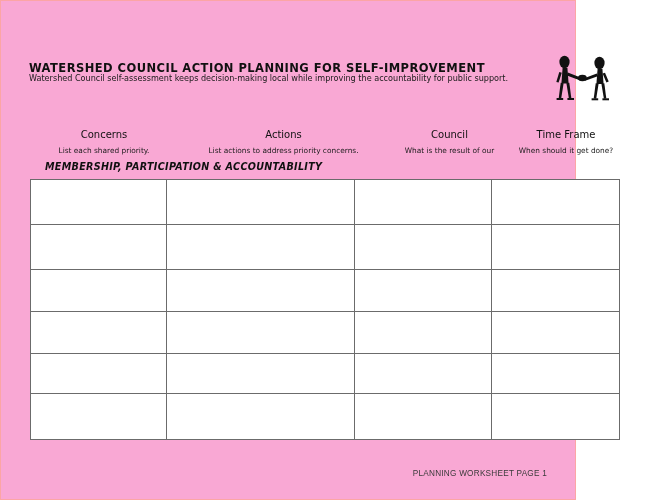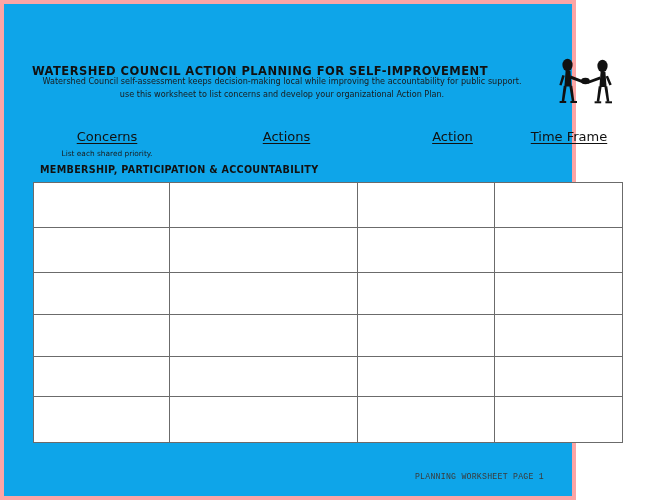--- a/index.html
+++ b/index.html
@@ -13,22 +13,22 @@
     font-family: "DejaVu Sans", sans-serif;
     color: #111;
     overflow: hidden;
   }
 
   #page {
     position: relative;
     width: 576px;
     height: 500px;
     box-sizing: border-box;
-    border: 4px solid #fca5a5;
-    background: #0ea5e9;
+    border: 1px solid #fca5a5;
+    background: #f9a8d4;
   }
 
   
   .title {
     position: absolute;
     left: 28px;
     top: 52px;
     font-family: "DejaVu Sans", sans-serif;
     font-size: 11.5px;
     font-weight: bold;
@@ -40,21 +40,21 @@
   .intro {
     position: absolute;
     left: 28px;
     top: 71px;
     width: 500px;
     font-family: "DejaVu Sans", sans-serif;
     font-size: 8.1px;
     line-height: 13.4px;
     color: #1a1a1a;
   }
-  .intro div { white-space: nowrap; text-align: center; }
+  .intro div { white-space: nowrap; }
 
   
   .handshake {
     position: absolute;
     left: 546px;
     top: 52px;
     width: 72px;
     height: 56px;
   }
   .handshake svg { display: block; }
@@ -66,47 +66,47 @@
     top: 122px;
     width: 590px;
     height: 42px;
   }
   .colhead {
     position: absolute;
     text-align: center;
     font-family: "DejaVu Sans", sans-serif;
   }
   .colhead .ch-title {
-    font-size: 13px;
-    color: #111;
-    text-decoration: underline;
+    font-size: 10px;
+    color: #111;
     text-underline-offset: 2px;
     display: inline-block;
   }
   .colhead .ch-sub {
     margin-top: 3px;
     font-size: 7.4px;
     line-height: 11px;
     color: #1a1a1a;
     text-align: center;
   }
 
   .ch1 { left: 0px;   width: 150px; }
   .ch2 { left: 152px; width: 205px; }
   .ch3 { left: 358px; width: 125px; }
   .ch4 { left: 472px; width: 130px; }
 
   
   .section-heading {
     position: absolute;
-    left: 36px;
+    left: 44px;
     top: 160px;
     font-family: "DejaVu Sans", sans-serif;
     font-size: 9.6px;
     font-weight: bold;
+    font-style: italic;
     letter-spacing: 0.3px;
     color: #111;
     white-space: nowrap;
   }
 
   
   .wtable {
     position: absolute;
     left: 29px;
     top: 178px;
@@ -122,37 +122,36 @@
   .col-a { width: 136px; }
   .col-b { width: 188px; }
   .col-c { width: 137px; }
   .col-d { width: 128px; }
 
   
   .footer {
     position: absolute;
     right: 28px;
     top: 468px;
-    font-family: Liberation Mono, monospace;
+    font-family: Liberation Sans, sans-serif;
     font-size: 8.2px;
     letter-spacing: 0.25px;
     color: #3a3a3a;
     white-space: nowrap;
   }
 </style>
 </head>
 <body>
 
 <div id="page">
 
   <h1 class="title">WATERSHED COUNCIL ACTION PLANNING FOR SELF-IMPROVEMENT</h1>
 
   <div class="intro">
     <div>Watershed Council self-assessment keeps decision-making local while improving the accountability for public support.</div>
-    <div>use this worksheet to list concerns and develop your organizational Action Plan.</div>
   </div>
 
   <div class="handshake">
     <svg width="72" height="56" viewBox="0 0 72 56" xmlns="http://www.w3.org/2000/svg">
       <g fill="#111">
 
         <ellipse cx="17.5" cy="9" rx="5.1" ry="6.2"></ellipse>
         <path d="M15.6 14.8 L20.4 14.8 L21.6 30.5 L14.4 30.5 Z"></path>
         <path d="M20.8 19.6 L33.6 24.6 L32.6 27.2 L19.9 22.5 Z"></path>
         <path d="M14.8 19.8 L11.6 29.6 L9.3 28.9 L12.3 18.9 Z"></path>
@@ -179,30 +178,37 @@
 
     <div class="colhead ch1">
       <span class="ch-title">Concerns</span>
       <div class="ch-sub">
         <div>List each shared priority.</div>
       </div>
     </div>
 
     <div class="colhead ch2">
       <span class="ch-title">Actions</span>
+      <div class="ch-sub">
+        <div>List actions to address priority concerns.</div>
+      </div>
     </div>
 
     <div class="colhead ch3">
-      <span class="ch-title">Action</span>
-      <div class="ch-sub">
+      <span class="ch-title">Council</span>
+      <div class="ch-sub">
+        <div>What is the result of our</div>
       </div>
     </div>
 
     <div class="colhead ch4">
       <span class="ch-title">Time Frame</span>
+      <div class="ch-sub">
+        <div>When should it get done?</div>
+      </div>
     </div>
 
   </div>
 
   <div class="section-heading">MEMBERSHIP, PARTICIPATION  &amp; ACCOUNTABILITY</div>
 
   <table class="wtable">
     <colgroup>
       <col class="col-a">
       <col class="col-b">

